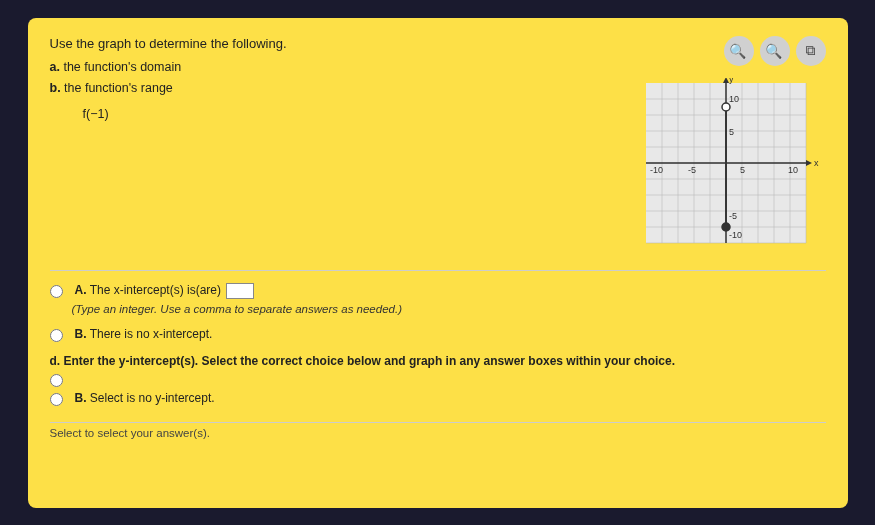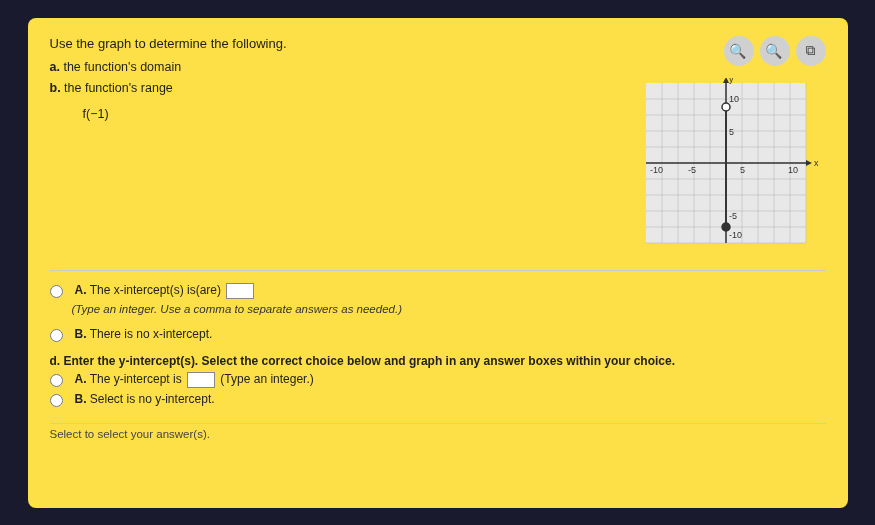--- a/index.html
+++ b/index.html
@@ -315,26 +315,20 @@
   </div>
 
   <div class="answer-section">
     <div class="bold-label">
       <span>d.</span>
       <span>Enter the y-intercept(s). Select the correct choice below and graph in any answer boxes within your choice.</span>
     </div>
 
     <div class="radio-option" style="margin-top:4px;">
       <input type="radio" name="yintercept" style="">
-      <span class="radio-label">
-        <span class="letter">A.</span>
-        <span>The y-intercept is</span>
-        <span class="answer-box"></span>
-        <span>(Type an integer.)</span>
-      </span>
     </div>
 
     <div class="radio-option">
       <input type="radio" name="yintercept" style="">
       <span class="radio-label">
         <span class="letter">B.</span>
         <span>Select is no y-intercept.</span>
       </span>
     </div>
   </div>

